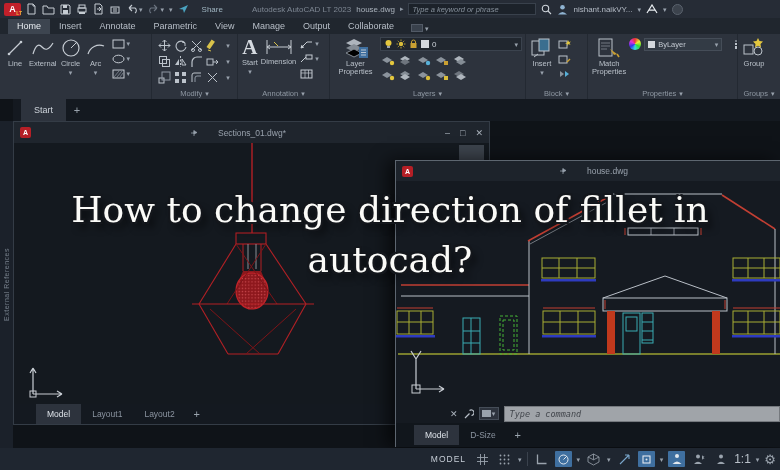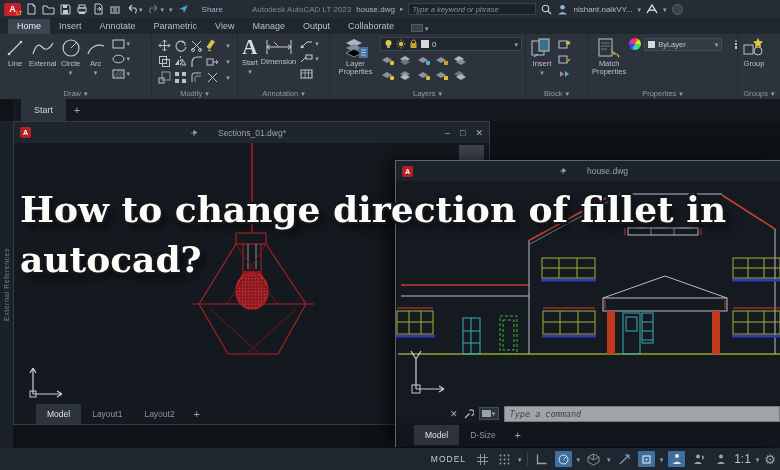--- a/index.html
+++ b/index.html
@@ -100,22 +100,22 @@
              display:flex;align-items:center;justify-content:center;gap:1px}
   .cmdlaunch .box{width:9px;height:7px;background:#9aa3ad}
   .cmdinput{flex:1;height:16px;background:#a0a4a9;border:1px solid #75797e;
             display:flex;align-items:center;padding:0 5px}
   .cmdinput input{width:100%;font-family:"DejaVu Sans Mono",monospace;font-style:italic;
                   font-size:8.5px;color:#3c4046}
   .cmdinput input::placeholder{color:#43474d;font-style:italic}
   .ucs{position:absolute}
 
   
-  .overlay{position:absolute;left:20px;right:20px;top:185px;z-index:50;
-           pointer-events:none;font-family:"DejaVu Serif",serif;font-weight:bold;
+  .overlay{position:absolute;left:20px;right:20px;top:185px;z-index:50;text-align:center;
+           pointer-events:none;font-family:"DejaVu Serif",serif;font-weight:normal;
            font-size:36px;line-height:1.38;color:#fbfbf8;
            text-shadow:2px 2px 0 #14171c,-2px 2px 0 #14171c,2px -2px 0 #14171c,
                        -2px -2px 0 #14171c,5px 6px 7px rgba(0,0,0,.65)}
 
   
   .statusbar{position:absolute;bottom:0;left:0;width:780px;height:22px;background:#1f2630;
              display:flex;align-items:center;justify-content:flex-end;gap:5px;padding-right:4px;z-index:20}
   .smodel{font-size:8.5px;color:#c6cdd6;letter-spacing:1px;margin-right:3px}
   .sico{width:17px;height:16px;display:flex;align-items:center;justify-content:center;border-radius:1px}
   .sico.on{background:#3f6f9f}
@@ -296,24 +296,20 @@
               <span class="mini">
                 <svg width="13" height="10">
                   <rect x="1" y="1" width="11" height="8" fill="none" stroke="#c6ccd3"></rect>
                   <path d="M2,8 l5,-6 M5,8 l5,-6 M8,8 l3,-4" stroke="#8f98a3" stroke-width=".7"></path>
                 </svg>
               </span>
               <span class="dd">▾</span>
             </span>
         </div>
       </div>
-      <div class="plabel">
-          <span>Draw</span>
-          <span class="dd">▾</span>
-        </div>
     </div>
 
     <div class="panel" style="width:86px">
       <div class="pbody">
         <div class="mgrid">
           <span class="mini">
               <svg width="13" height="13">
                 <path d="M6.5,1 V12 M1,6.5 H12 M6.5,1 l-2,2 M6.5,1 l2,2 M6.5,12 l-2,-2 M6.5,12 l2,-2 M1,6.5 l2,-2 M1,6.5 l2,2 M12,6.5 l-2,-2 M12,6.5 l-2,2" fill="none" stroke="#bcc3cb" stroke-width="1"></path>
               </svg>
             </span>

